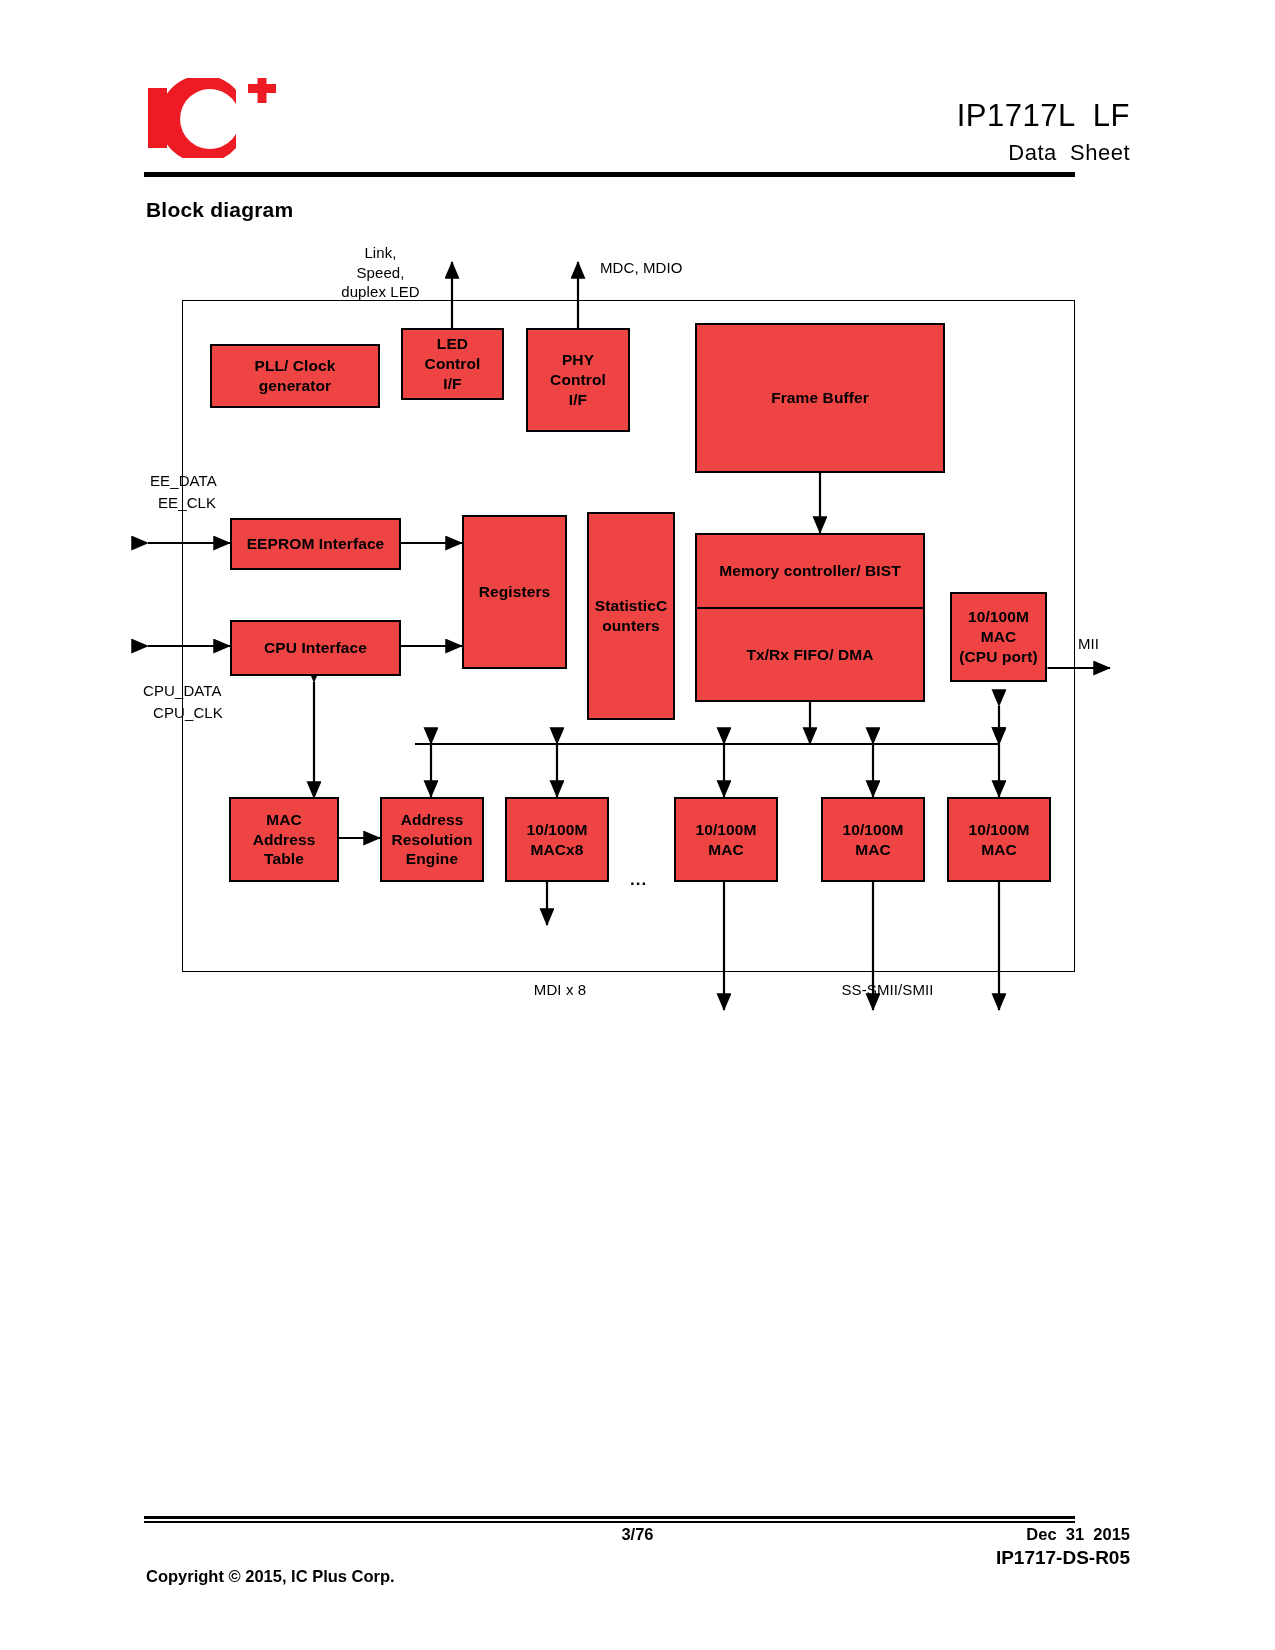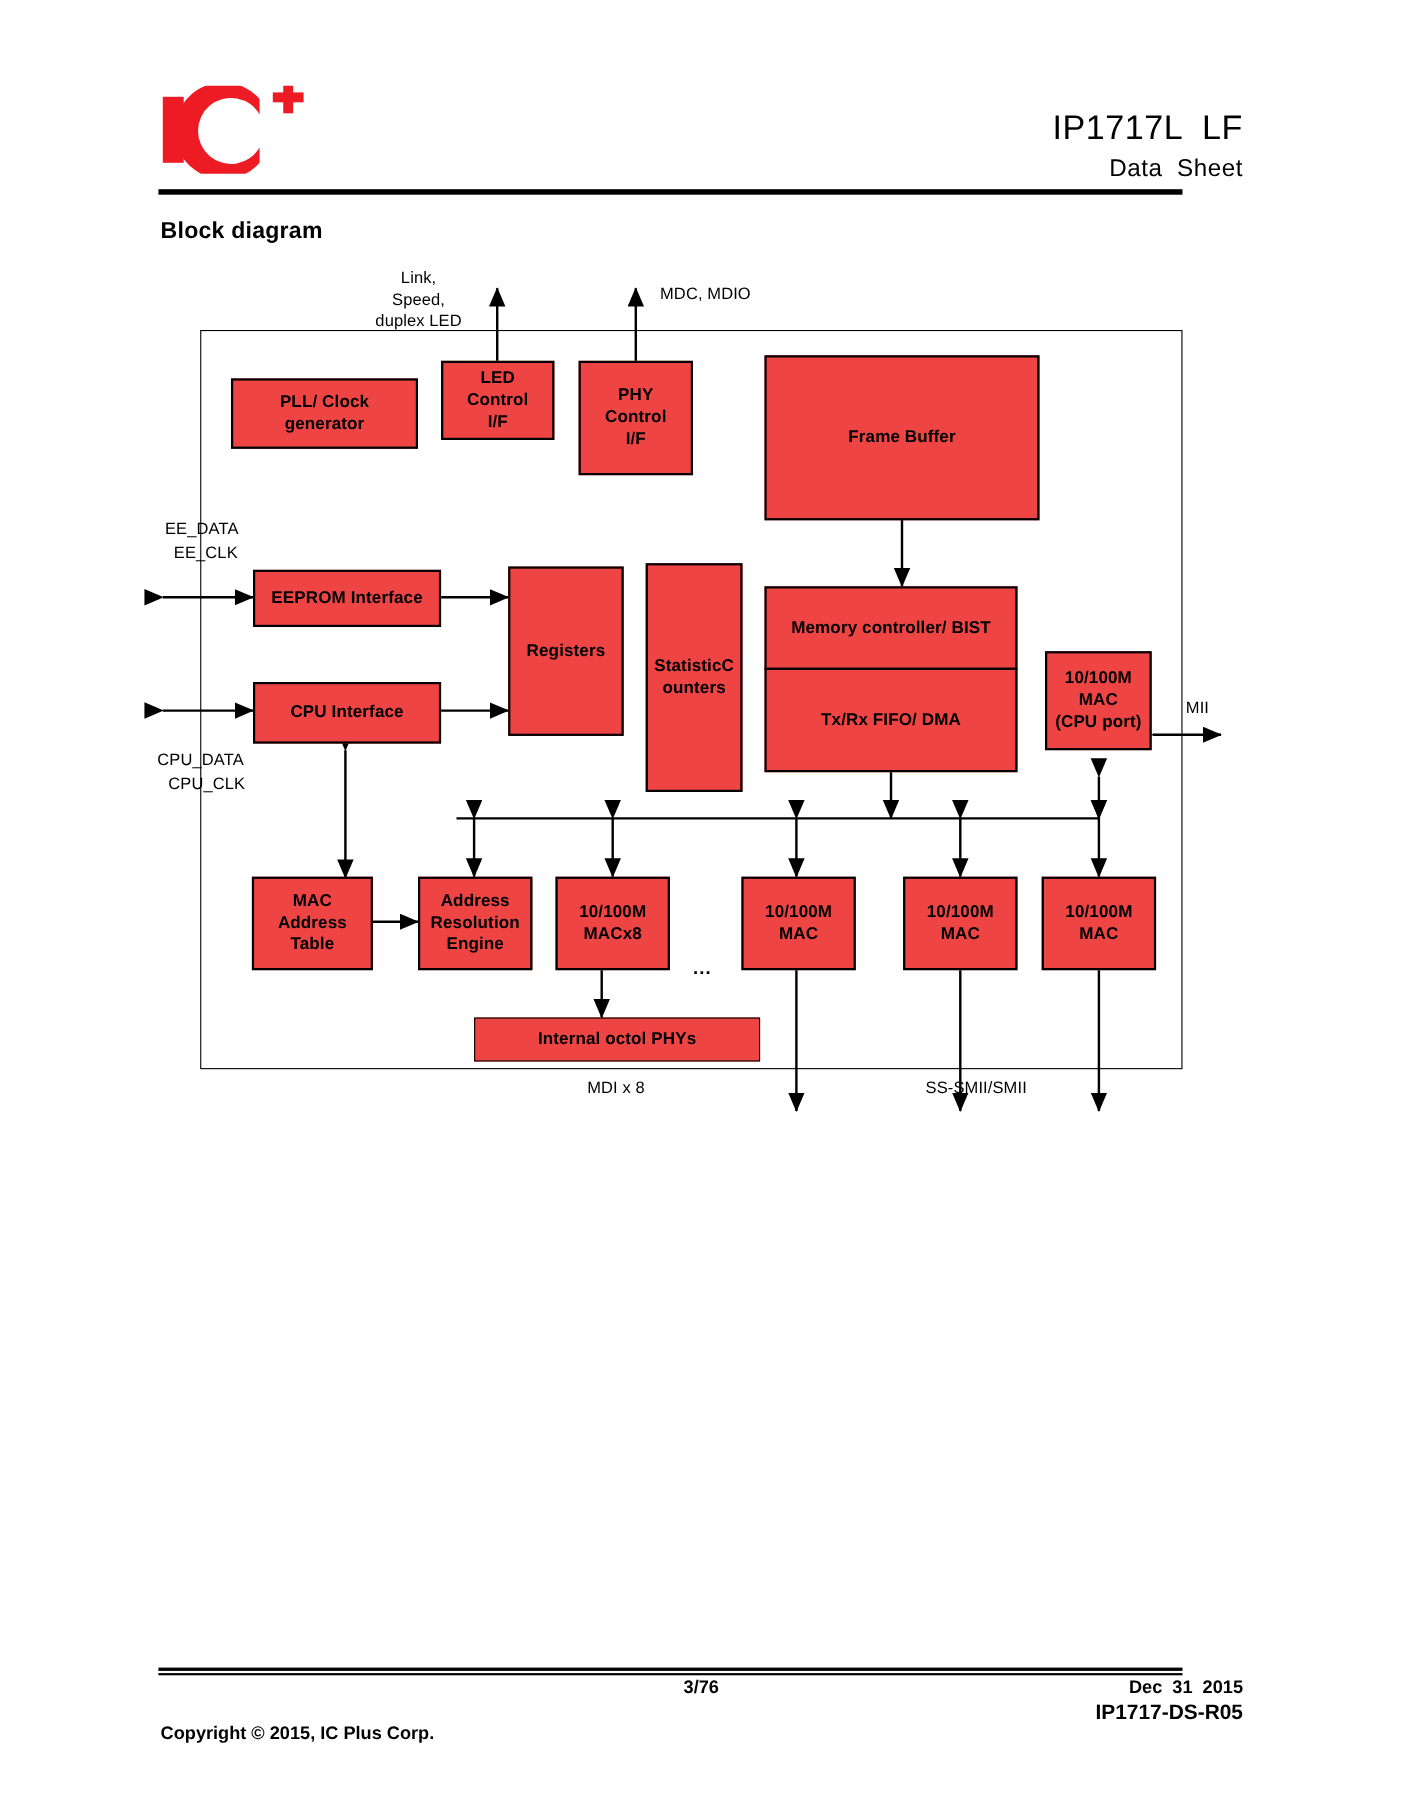--- a/index.html
+++ b/index.html
@@ -303,21 +303,20 @@
 MACx8</div>
     <div class="blk" style="left:674px; top:797px; width:104px; height:85px;">10/100M
 MAC</div>
     <div class="blk" style="left:821px; top:797px; width:104px; height:85px;">10/100M
 MAC</div>
     <div class="blk" style="left:947px; top:797px; width:104px; height:85px;">10/100M
 MAC</div>
 
     <div class="ellipsis" style="left:630px; top:870px;">...</div>
 
-    <div class="blk thin" style="left:431px; top:925px; width:260px; height:40px;">Internal octol PHYs</div>
 
   </div>
 
   <div id="footer-rule-a"></div>
   <div id="footer-rule-b"></div>
   <div id="footer-copyright">Copyright © 2015, IC Plus Corp.</div>
   <div id="footer-page">3/76</div>
   <div id="footer-date">Dec  31  2015</div>
   <div id="footer-rev">IP1717-DS-R05</div>
 

